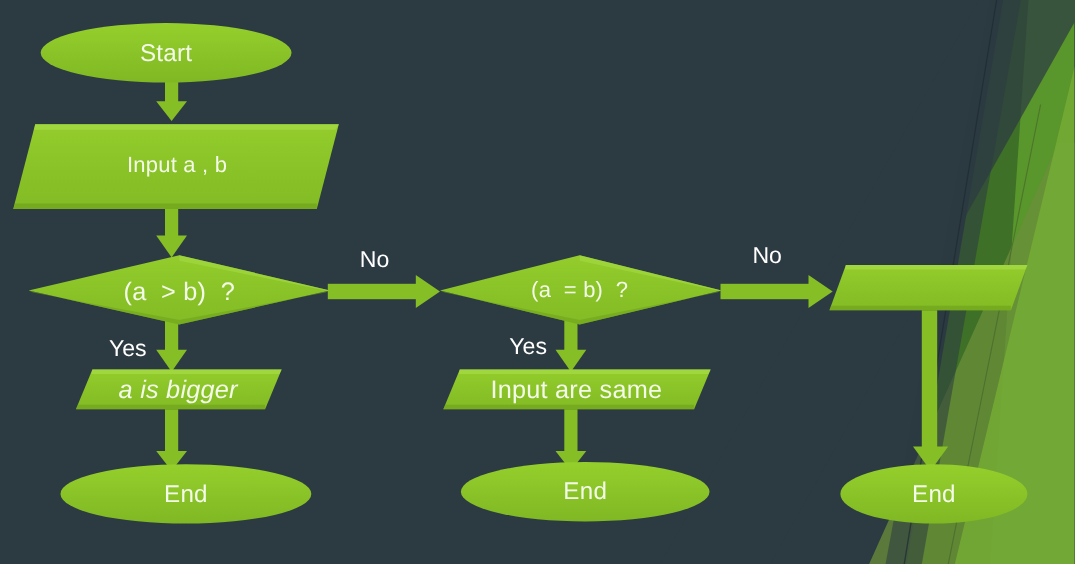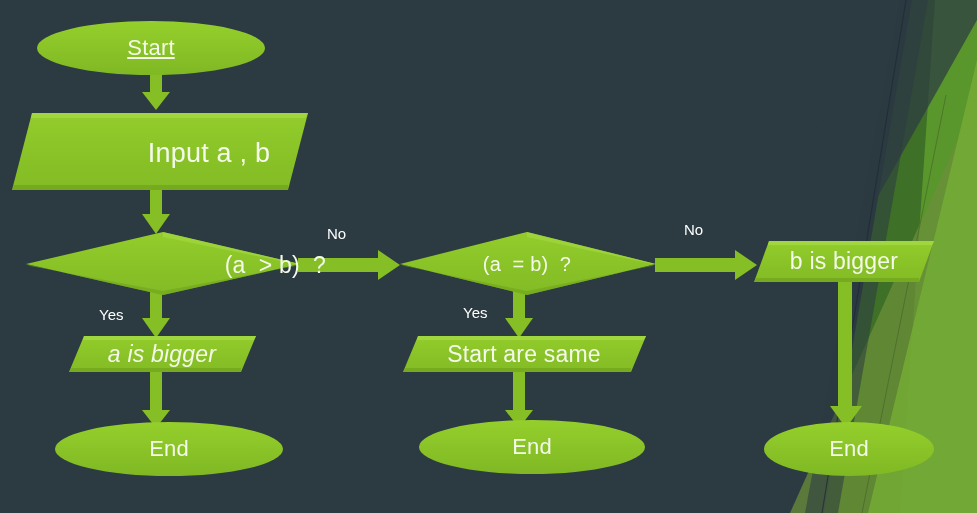--- a/index.html
+++ b/index.html
@@ -34,21 +34,21 @@
     font-size: 22px;
     line-height: 1;
     white-space: pre;
     text-align: center;
     pointer-events: none;
     letter-spacing: 0.2px;
   }
   .edge-label {
     position: absolute;
     color: #ffffff;
-    font-size: 15px;
+    font-size: 21px;
     line-height: 1;
     white-space: pre;
     pointer-events: none;
   }
 </style>
 </head>
 <body>
 
 <div id="stage">
 
@@ -166,37 +166,36 @@
       <polygon points="769,241 934,241 919,282 754,282" fill="url(#gShape)"></polygon>
       <polygon points="769,241 934,241 932,245 768,245" fill="#a5db45" opacity="0.75"></polygon>
       <polygon points="756,278 919,278 919,282 754,282" fill="#6ea01c" opacity="0.6"></polygon>
     </g>
 
     <g>
       <ellipse cx="849" cy="449" rx="85" ry="27" fill="url(#gEllipse)"></ellipse>
     </g>
   </svg>
 
-  <div class="node-label" style="left:0px;  top:37px;  width:302px;text-decoration:underline;">Start</div>
-
-  <div class="node-label" style="left:0px;  top:140px; width:322px; font-size:27px;padding-left:48px;">Input a , b</div>
-
-  <div class="node-label" style="left:0px;  top:254px; width:326px; font-size:23px;text-align:right;">(a  &gt; b)  ?</div>
+  <div class="node-label" style="left:0px;  top:37px;  width:302px;">Start</div>
+
+  <div class="node-label" style="left:0px;  top:140px; width:322px; font-size:20px;">Input a , b</div>
+
+  <div class="node-label" style="left:0px;  top:254px; width:326px; font-size:23px;">(a  &gt; b)  ?</div>
 
   <div class="node-label" style="left:0px;  top:343px; width:324px; font-size:23px;font-style:italic;">a is bigger</div>
 
   <div class="node-label" style="left:0px;  top:438px; width:338px;">End</div>
 
   <div class="node-label" style="left:380px; top:254px; width:294px; font-size:20px;">(a  = b)  ?</div>
 
-  <div class="node-label" style="left:380px; top:343px; width:288px; font-size:23px;">Start are same</div>
+  <div class="node-label" style="left:380px; top:343px; width:288px; font-size:23px;">Input are same</div>
 
   <div class="node-label" style="left:380px; top:436px; width:304px;">End</div>
 
-  <div class="node-label" style="left:740px; top:250px; width:208px; font-size:23px;">b is bigger</div>
 
   <div class="node-label" style="left:740px; top:438px; width:218px;">End</div>
 
   <div class="edge-label" style="left:327px; top:226px;">No</div>
 
   <div class="edge-label" style="left:99px;  top:307px;">Yes</div>
 
   <div class="edge-label" style="left:463px; top:305px;">Yes</div>
 
   <div class="edge-label" style="left:684px; top:222px;">No</div>

